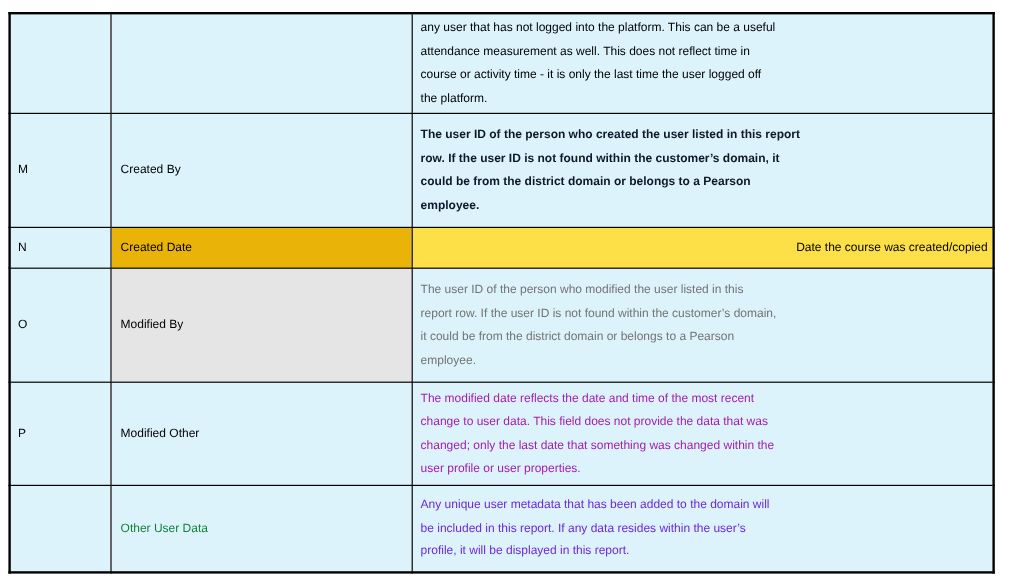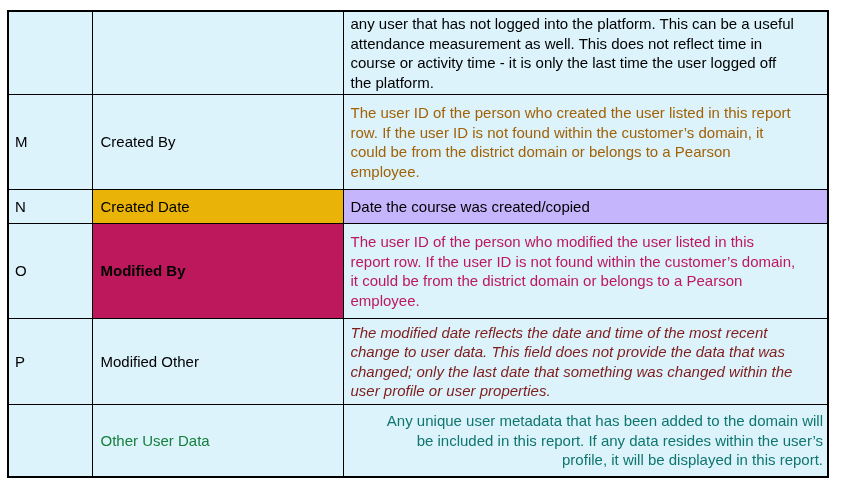--- a/index.html
+++ b/index.html
@@ -25,21 +25,21 @@
     table-layout: fixed;
     border: 2px solid #000000;
   }
   col.c-letter { width: 84px; }
   col.c-field  { width: 251px; }
   col.c-desc   { width: 485px; }
   td {
     border: 1px solid #000000;
     background: #dcf3fb;
     color: #000000;
-    font-size: 15px;
+    font-size: 10px;
     line-height: 19.5px;
     vertical-align: middle;
     overflow: hidden;
   }
   td.letter { padding: 2px 4px 2px 6px; }
   td.field  { padding: 2px 4px 2px 8px; }
   td.desc   { padding: 2px 4px 2px 7px; white-space: pre-line; }
   tr.r0 { height: 81px; }
   tr.r1 { height: 95px; }
   tr.r2 { height: 34px; }
@@ -62,48 +62,48 @@
         <td class="letter" style="background: rgb(220, 243, 251); color: rgb(0, 0, 0); border-color: rgb(0, 0, 0);"></td>
         <td class="field" style="background: rgb(220, 243, 251); color: rgb(0, 0, 0); border-color: rgb(0, 0, 0);"></td>
         <td class="desc" style="background: rgb(220, 243, 251); color: rgb(0, 0, 0); border-color: rgb(0, 0, 0);">any user that has not logged into the platform. This can be a useful
 attendance measurement as well. This does not reflect time in
 course or activity time - it is only the last time the user logged off
 the platform.</td>
       </tr>
       <tr class="r1">
         <td class="letter" style="background: rgb(220, 243, 251); color: rgb(0, 0, 0); border-color: rgb(0, 0, 0);">M</td>
         <td class="field" style="background: rgb(220, 243, 251); color: rgb(0, 0, 0); border-color: rgb(0, 0, 0); margin-left: 19px;">Created By</td>
-        <td class="desc" style="background: rgb(220, 243, 251); color: #a16207; border-color: rgb(0, 0, 0);">The user ID of the person who created the user listed in this report
+        <td class="desc" style="background: rgb(220, 243, 251); color: #0f172a; border-color: rgb(0, 0, 0); font-weight: bold;">The user ID of the person who created the user listed in this report
 row. If the user ID is not found within the customer’s domain, it
 could be from the district domain or belongs to a Pearson
 employee.</td>
       </tr>
       <tr class="r2">
         <td class="letter" style="background: rgb(220, 243, 251); color: rgb(0, 0, 0); border-color: rgb(0, 0, 0);">N</td>
         <td class="field" style="background: #eab308; color: rgb(0, 0, 0); border-color: rgb(0, 0, 0);">Created Date</td>
-        <td class="desc" style="background: #c4b5fd; color: rgb(0, 0, 0); border-color: rgb(0, 0, 0);">Date the course was created/copied</td>
+        <td class="desc" style="background: #fde047; color: rgb(0, 0, 0); border-color: rgb(0, 0, 0); text-align: right;">Date the course was created/copied</td>
       </tr>
       <tr class="r3">
         <td class="letter" style="background: rgb(220, 243, 251); color: rgb(0, 0, 0); border-color: rgb(0, 0, 0);">O</td>
-        <td class="field" style="background: #be185d; color: rgb(0, 0, 0); border-color: rgb(0, 0, 0); font-weight: bold;">Modified By</td>
-        <td class="desc" style="background: rgb(220, 243, 251); color: #be185d; border-color: rgb(0, 0, 0);">The user ID of the person who modified the user listed in this
+        <td class="field" style="background: #e5e5e5; color: rgb(0, 0, 0); border-color: rgb(0, 0, 0);">Modified By</td>
+        <td class="desc" style="background: rgb(220, 243, 251); color: #737373; border-color: rgb(0, 0, 0);">The user ID of the person who modified the user listed in this
 report row. If the user ID is not found within the customer’s domain,
 it could be from the district domain or belongs to a Pearson
 employee.</td>
       </tr>
       <tr class="r4">
         <td class="letter" style="background: rgb(220, 243, 251); color: rgb(0, 0, 0); border-color: rgb(0, 0, 0);">P</td>
         <td class="field" style="background: rgb(220, 243, 251); color: rgb(0, 0, 0); border-color: rgb(0, 0, 0);">Modified Other</td>
-        <td class="desc" style="background: rgb(220, 243, 251); color: #7f1d1d; border-color: rgb(0, 0, 0); font-style: italic;">The modified date reflects the date and time of the most recent
+        <td class="desc" style="background: rgb(220, 243, 251); color: #a21caf; border-color: rgb(0, 0, 0);">The modified date reflects the date and time of the most recent
 change to user data. This field does not provide the data that was
 changed; only the last date that something was changed within the
 user profile or user properties.</td>
       </tr>
       <tr class="r5">
         <td class="letter" style="background: rgb(220, 243, 251); color: rgb(0, 0, 0); border-color: rgb(0, 0, 0);"></td>
         <td class="field" style="background: rgb(220, 243, 251); color: #15803d; border-color: rgb(0, 0, 0);">Other User Data</td>
-        <td class="desc" style="background: rgb(220, 243, 251); color: #0f766e; border-color: rgb(0, 0, 0); text-align: right;">Any unique user metadata that has been added to the domain will
+        <td class="desc" style="background: rgb(220, 243, 251); color: #6d28d9; border-color: rgb(0, 0, 0);">Any unique user metadata that has been added to the domain will
 be included in this report. If any data resides within the user’s
 profile, it will be displayed in this report.</td>
       </tr>
     </tbody>
   </table>
 </div>
 
 </body></html>

